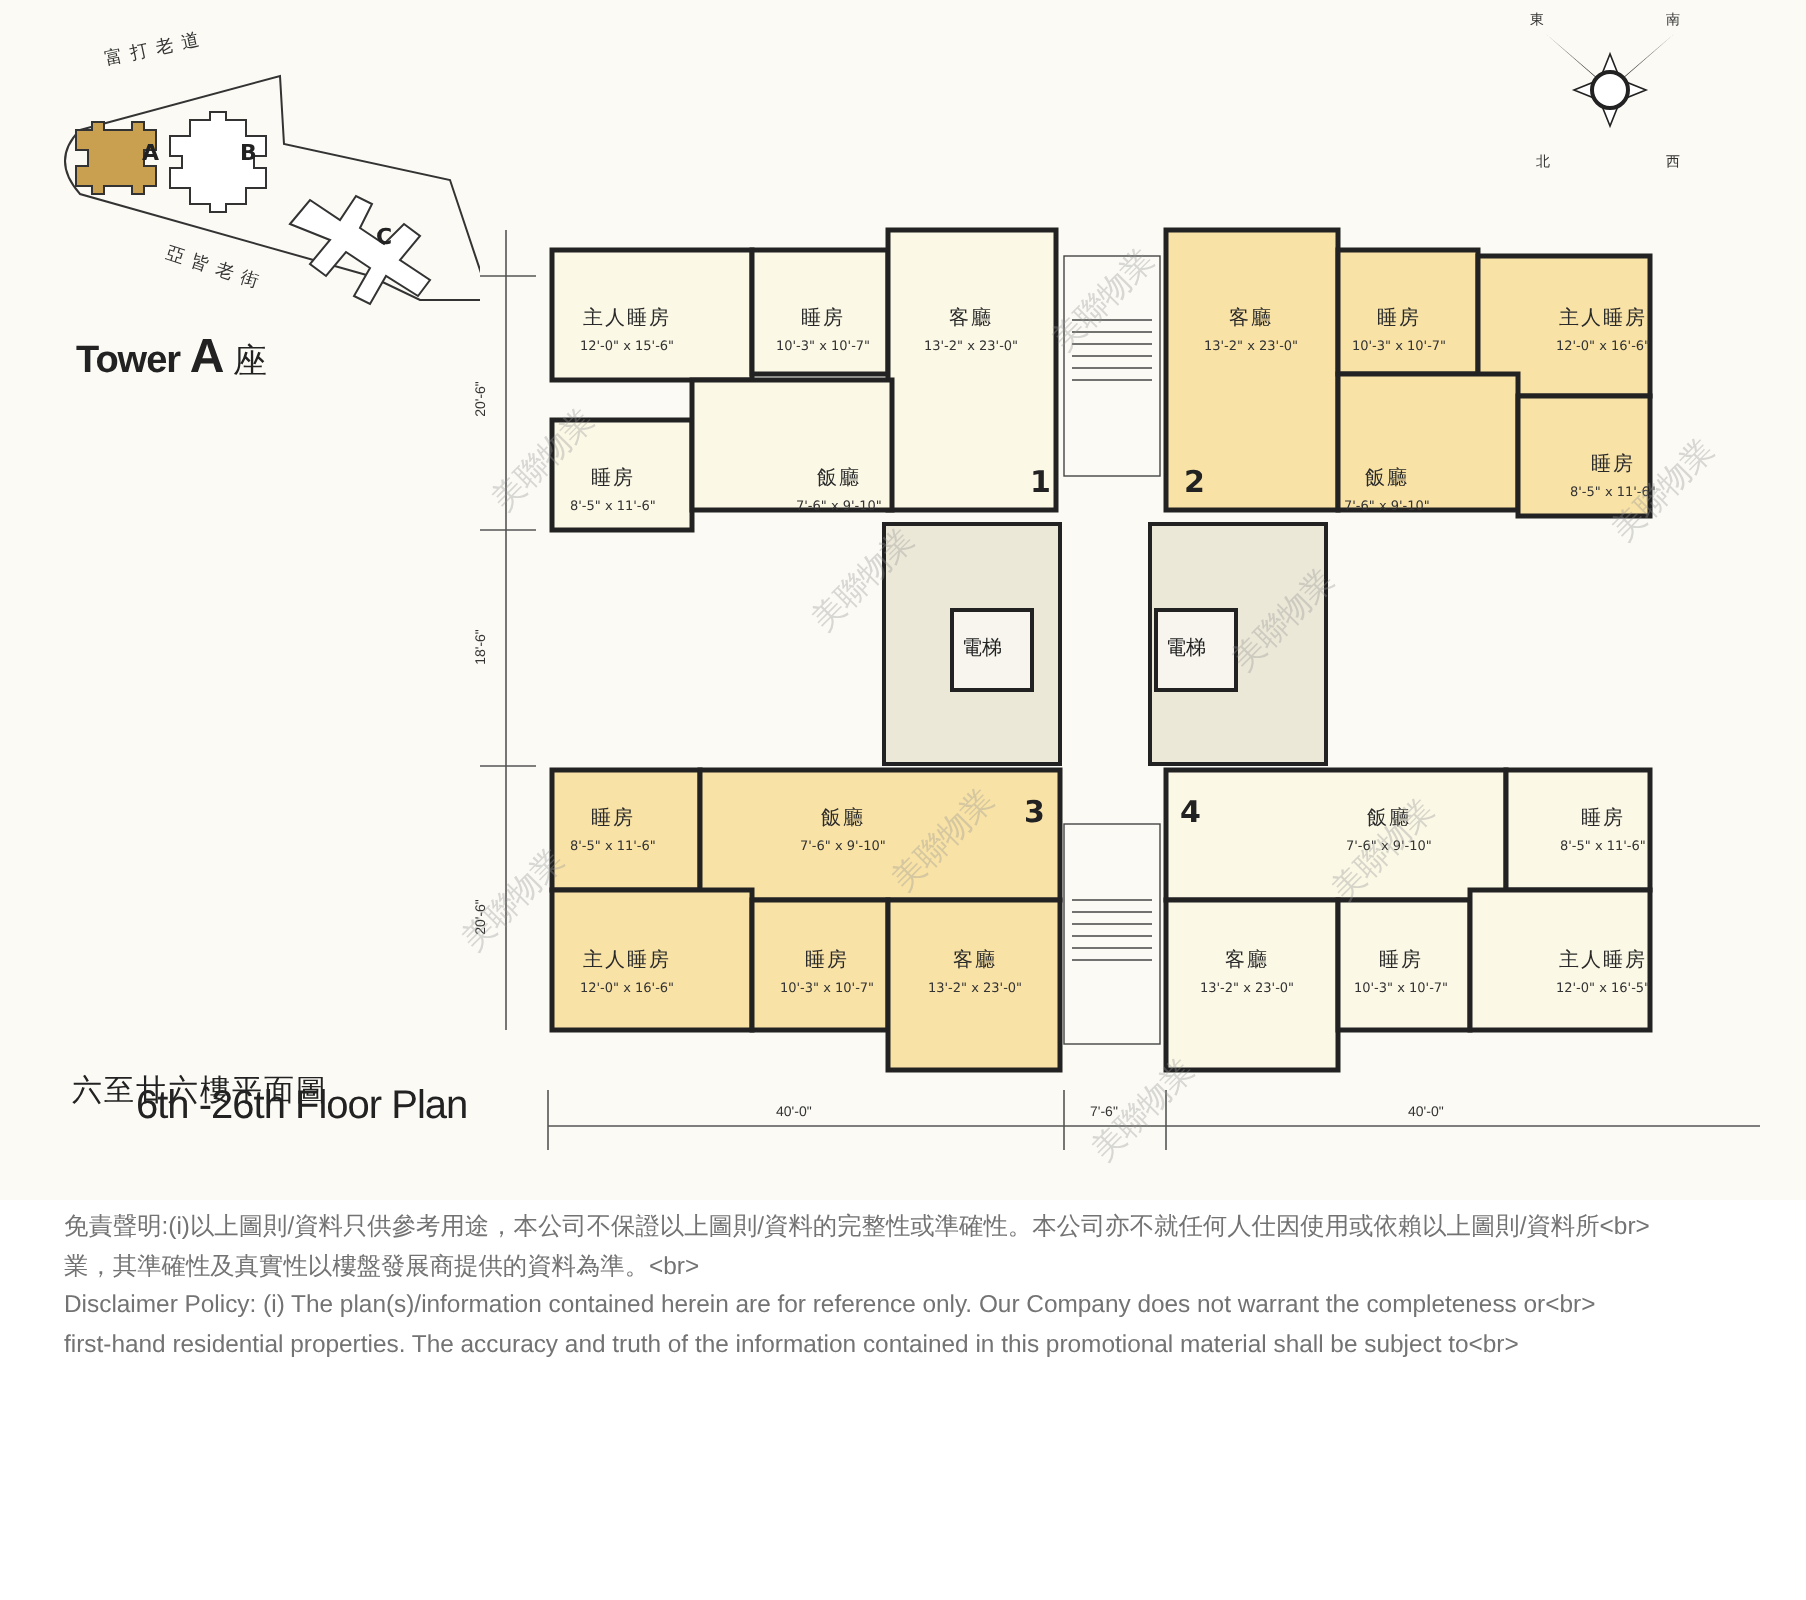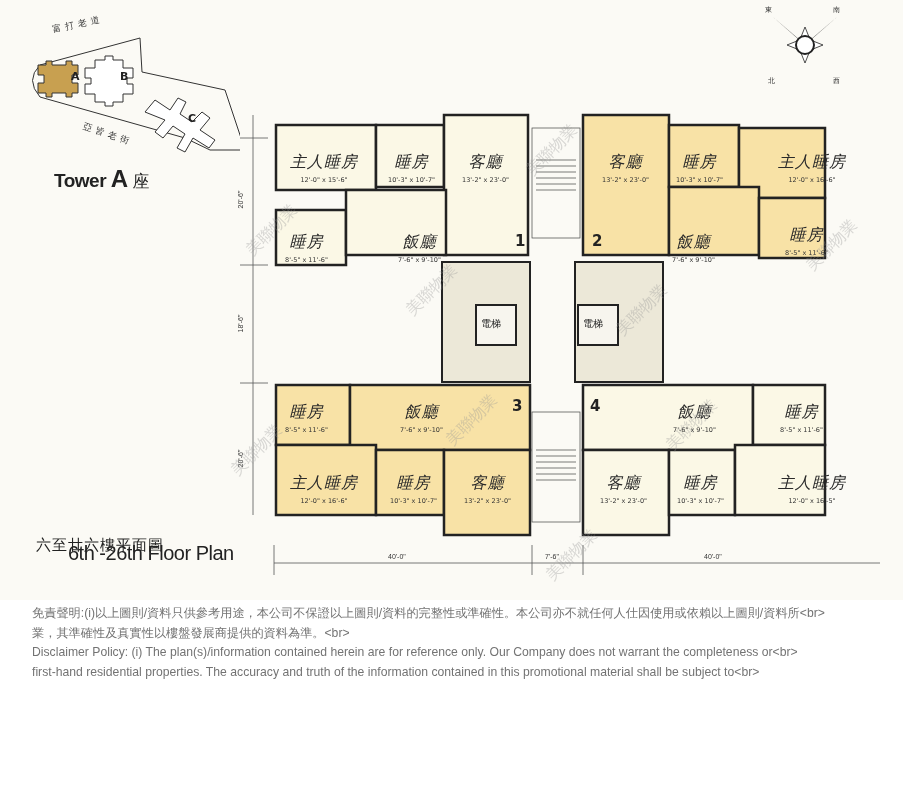--- a/index.html
+++ b/index.html
@@ -1,29 +1,29 @@
 <!DOCTYPE html>
 <html><head>
 <meta charset="utf-8">
 <style>
   * { box-sizing: border-box; margin: 0; padding: 0; }
   html, body { width: 903px; height: 800px; background: #ffffff; overflow: hidden; }
   body { font-family: "DejaVu Sans", sans-serif; position: relative; }
   #plan { position: absolute; left: 0; top: 0; width: 903px; height: 600px; background: #fbfaf5; }
   .abs { position: absolute; }
   .room-label { position: absolute; text-align: center; color: #2a2a2a; white-space: nowrap; }
-  .room-label .zh { font-size: 16px; display: block; letter-spacing: 1px; font-style: italic; }
+  .room-label .zh { font-size: 10px; display: block; letter-spacing: 1px; }
   .room-label .dim { font-size: 6.5px; display: block; margin-top: 3px; color: #333; }
   .unit-num { position: absolute; font-family: "DejaVu Sans", sans-serif; font-weight: bold; font-size: 15px; color: #222; }
   .dim-text { position: absolute; font-size: 7px; color: #333; font-family: "Liberation Sans", sans-serif; }
   #disclaimer { position: absolute; left: 32px; top: 604px; width: 885px; font-family: "Liberation Sans", sans-serif; font-size: 12.2px; line-height: 19.7px; color: #737373; }
   #disclaimer p { white-space: nowrap; }
   .title-zh { position: absolute; left: 36px; top: 520px; font-size: 15px; color: #222; letter-spacing: 1px; margin-top: 16px; }
   .title-en { position: absolute; left: 36px; top: 542px; font-family: "Liberation Sans", sans-serif; font-size: 20px; color: #222; letter-spacing: -0.5px; margin-left: 32px; }
-  .tower-label { position: absolute; left: 38px; top: 165px; font-family: "Liberation Sans", sans-serif; font-size: 19px; color: #222; font-weight: bold; letter-spacing: -0.5px; margin-left: 16px; }
+  .tower-label { position: absolute; left: 38px; top: 165px; font-family: "Liberation Sans", sans-serif; font-size: 19px; color: #222; font-weight: bold; letter-spacing: -0.5px; }
   .tower-A { font-size: 24px; font-weight: 900; }
   .street { position: absolute; font-size: 9px; color: #333; letter-spacing: 4px; }
 </style>
 </head>
 <body>
 
 <div id="plan">
 
   <svg class="abs" style="left:20px;top:30px" width="220" height="130">
     <path d="M20 35 L120 8 L122 42 L205 60 L225 120 L190 120 L165 108 L20 67 Q5 50 20 35 Z" fill="none" stroke="#333" stroke-width="1"></path>

